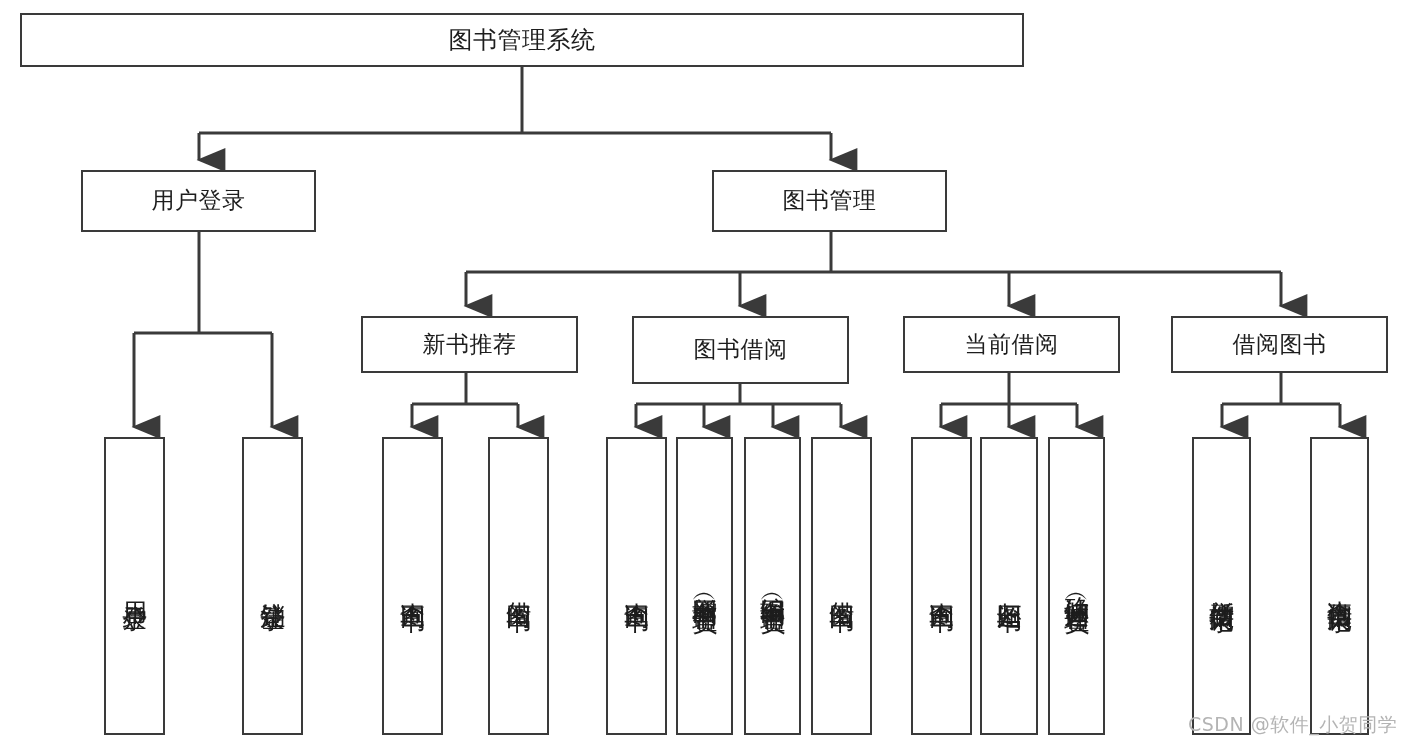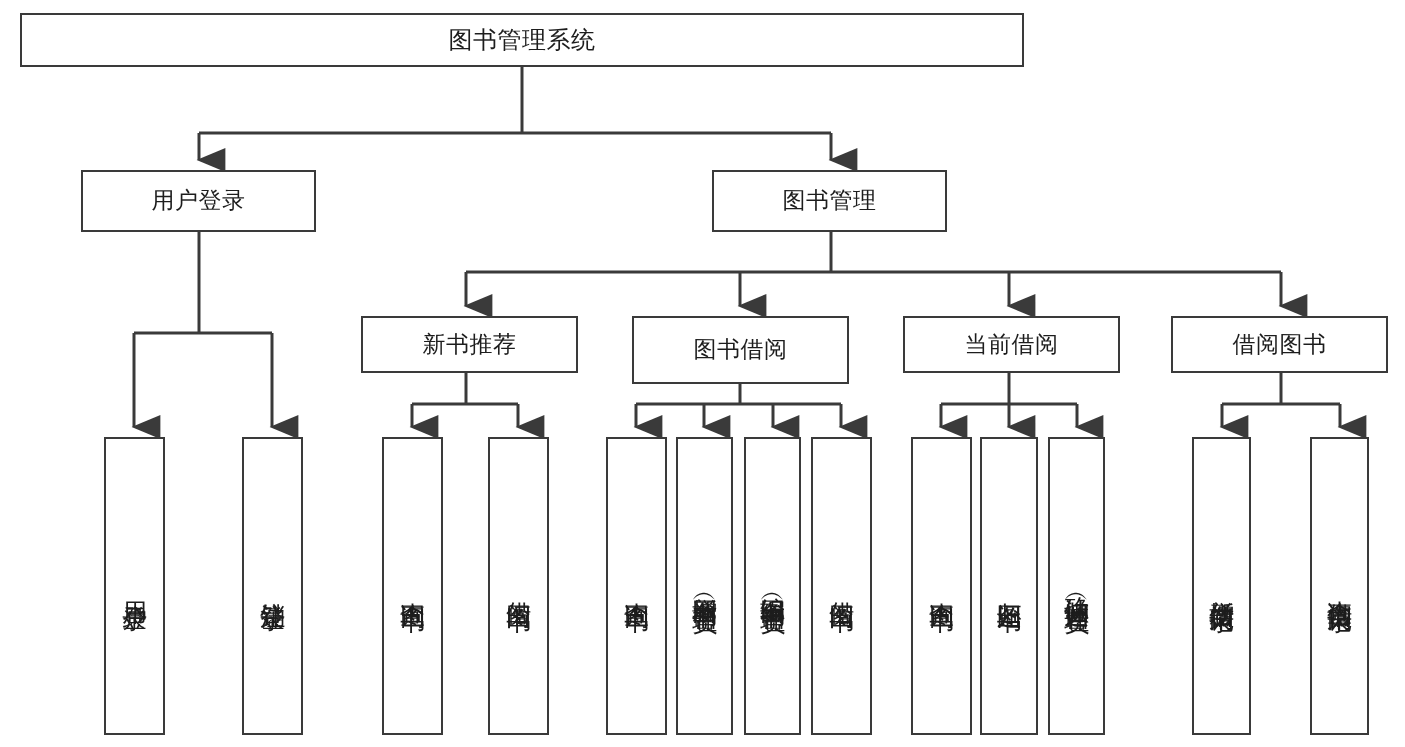--- a/index.html
+++ b/index.html
@@ -188,13 +188,14 @@
     <span class="lbl">确认归还（管理员）</span>
   </div>
 
   <div class="node v" style="left:1192px;top:437px;width:59px;height:298px;">
     <span class="lbl">新增借阅记录</span>
   </div>
   <div class="node v" style="left:1310px;top:437px;width:59px;height:298px;">
     <span class="lbl">查询借阅记录</span>
   </div>
 
+  <div id="watermark">CSDN @软件_小贺同学</div>
 </div>
 
 </body></html>

